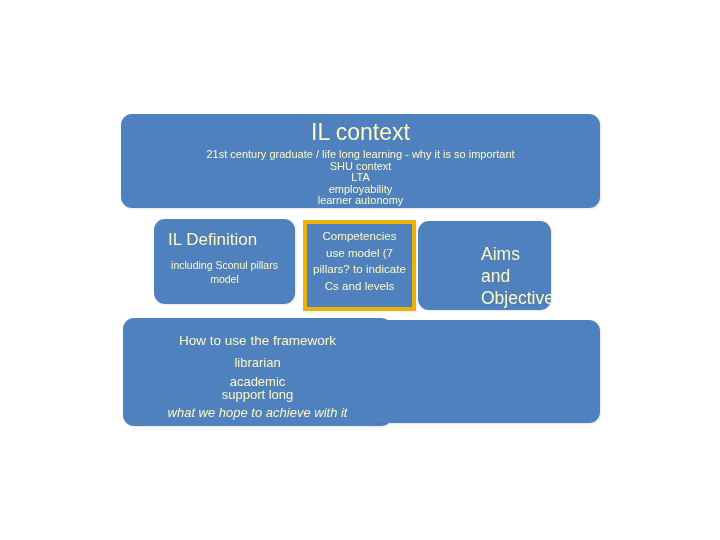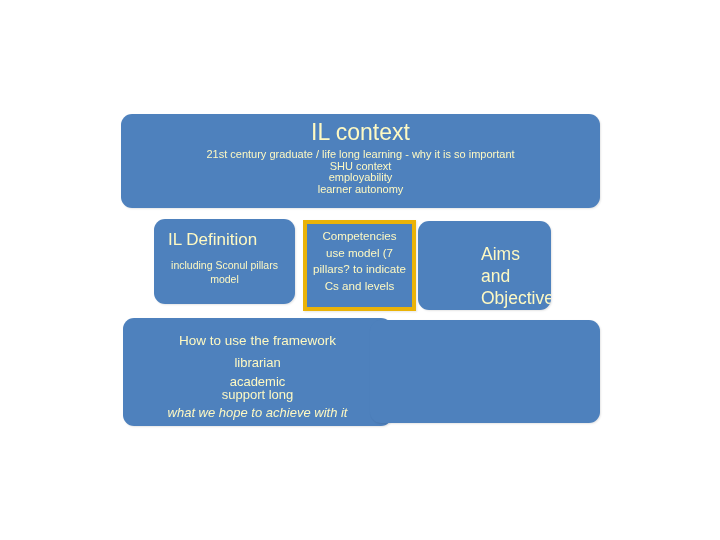--- a/index.html
+++ b/index.html
@@ -146,20 +146,21 @@
 </style>
 </head>
 <body>
 
 <div id="slide">
 
   <div class="box rounded" id="box-context">
     <div class="title">IL context</div>
     <div class="sub">21st century graduate / life long learning - why it is so important</div>
     <div class="sub">SHU context</div>
+    <div class="sub">LTA</div>
     <div class="sub">employability</div>
     <div class="sub">learner autonomy</div>
   </div>
 
   <div class="box rounded" id="box-definition">
     <div class="title">IL Definition</div>
     <div class="sub">including Sconul pillars model</div>
   </div>
 
   <div class="box square" id="box-competencies">

